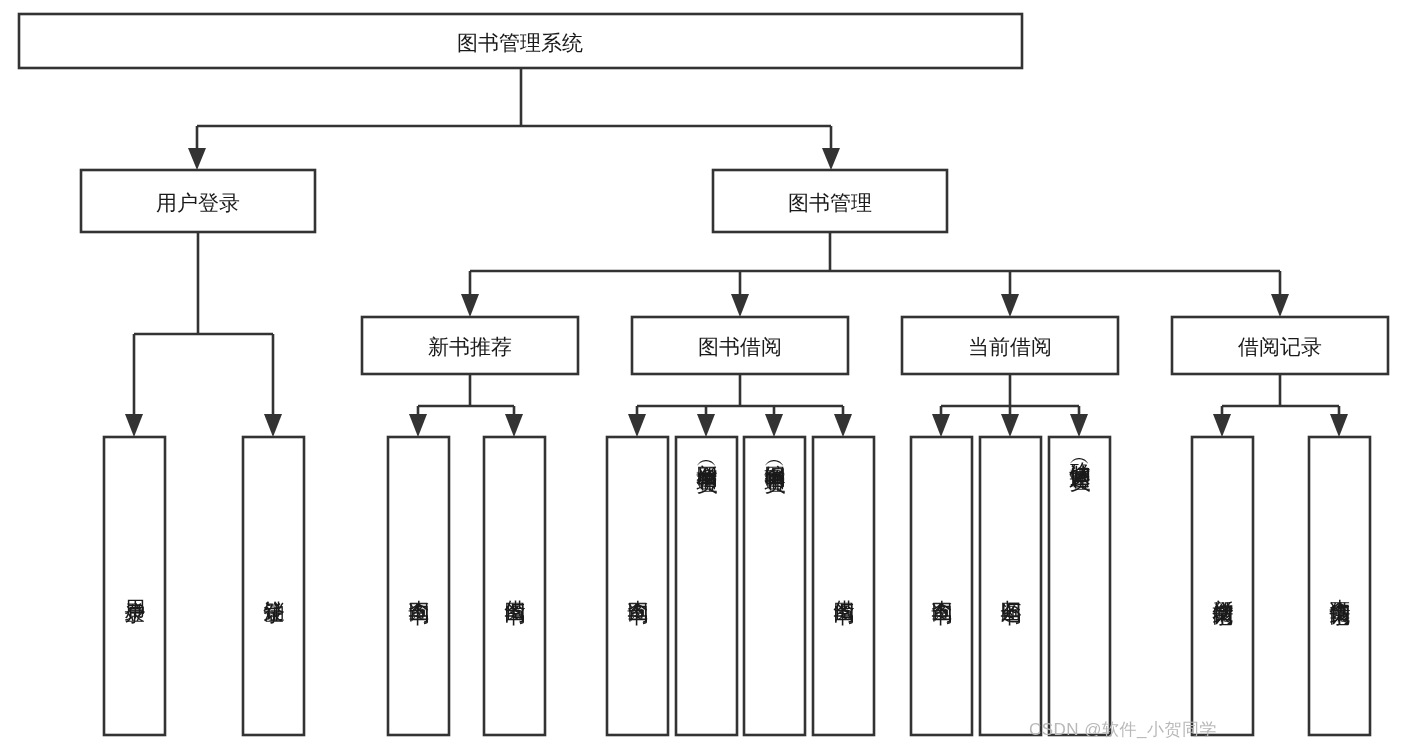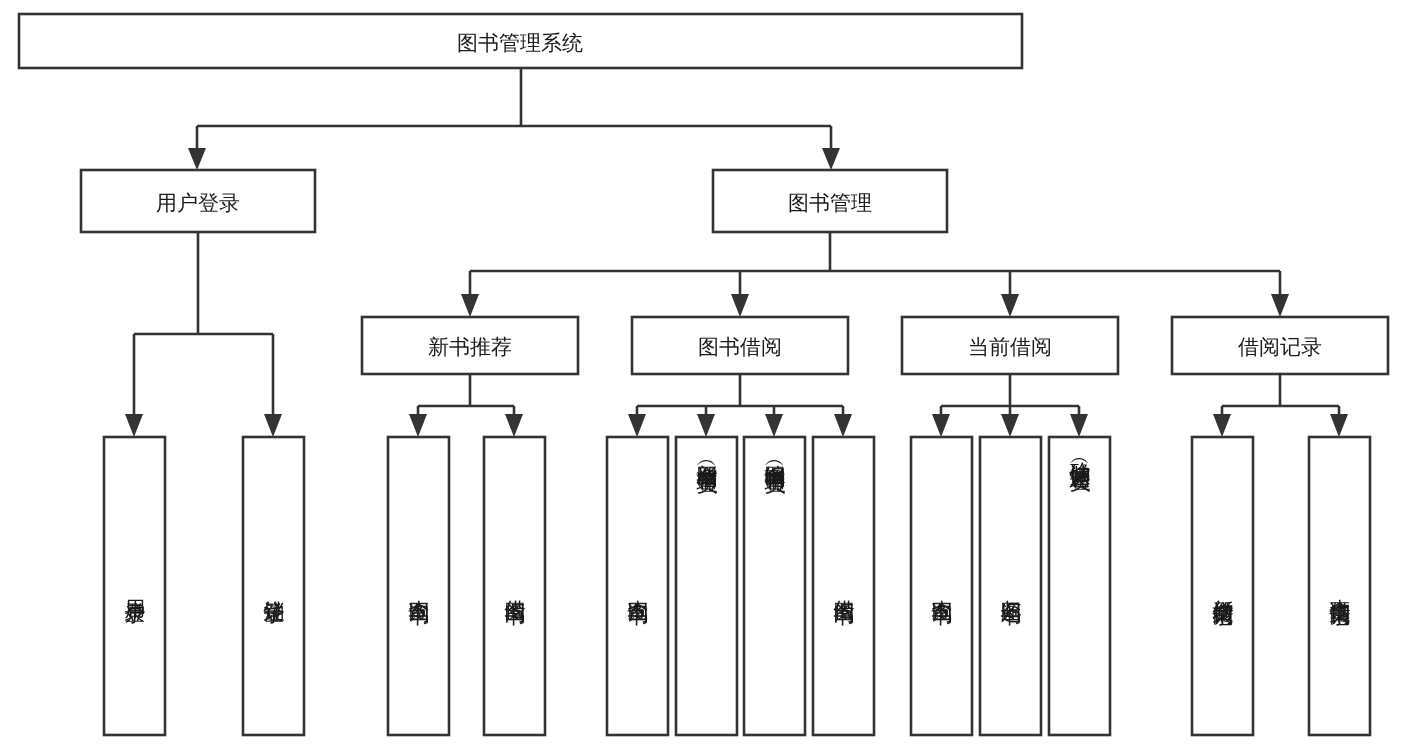--- a/index.html
+++ b/index.html
@@ -201,14 +201,15 @@
   <div class="leaf-text" style="left:744px; top:437px; width:61px; height:298px; justify-content:flex-start; padding-top:10px; box-sizing:border-box;">编辑图书（管理员）</div>
   <div class="leaf-text" style="left:813px; top:437px; width:61px; height:298px;">借阅图书</div>
 
   <div class="leaf-text" style="left:911px; top:437px; width:61px; height:298px;">查询图书</div>
   <div class="leaf-text" style="left:980px; top:437px; width:61px; height:298px;">归还图书</div>
   <div class="leaf-text" style="left:1049px; top:437px; width:61px; height:298px; justify-content:flex-start; padding-top:8px; box-sizing:border-box;">确认归还（管理员）</div>
 
   <div class="leaf-text" style="left:1192px; top:437px; width:61px; height:298px;">新增借阅记录</div>
   <div class="leaf-text" style="left:1309px; top:437px; width:61px; height:298px;">查询借阅记录</div>
 
+  <div class="watermark">CSDN @软件_小贺同学</div>
 
 </div>
 
 </body></html>

